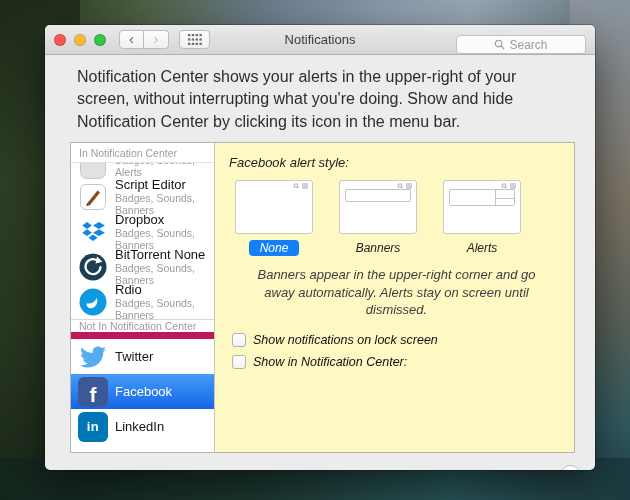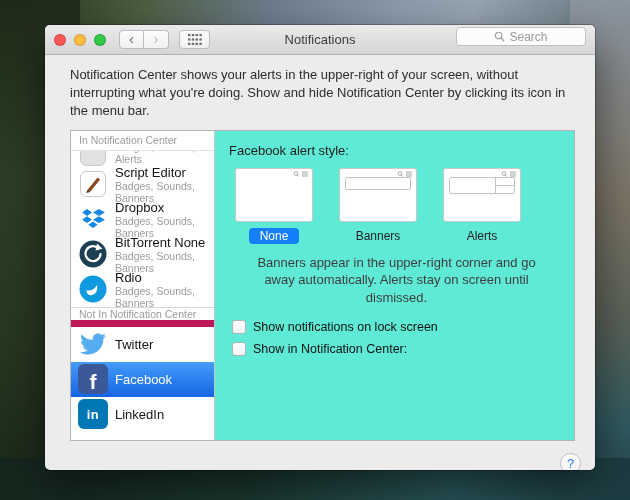--- a/index.html
+++ b/index.html
@@ -29,25 +29,25 @@
   .light.yellow { background:#fdbc40; }
   .light.green { background:#33c748; }
   .navbtns { display:flex; margin-left:13px; z-index:2; }
   .navbtn { width:25px; height:19px; border:1px solid #bcbcbc; background:linear-gradient(#fdfdfd,#f0f0f0);
     color:#666; font-size:15px; line-height:16px; text-align:center; }
   .navbtn.back { border-radius:4px 0 0 4px; }
   .navbtn.fwd { border-radius:0 4px 4px 0; border-left:none; color:#bdbdbd; }
   .showall { width:31px; height:19px; margin-left:10px; border:1px solid #bcbcbc; border-radius:4px;
     background:linear-gradient(#fdfdfd,#f0f0f0); display:flex; align-items:center; justify-content:center; z-index:2; }
   .win-title { position:absolute; left:0; right:0; text-align:center; font-size:13px; color:#3b3b3b; }
-  .searchbox { position:absolute; right:9px; top:2px; width:130px; height:19px; border:1px solid #c0c0c0;
+  .searchbox { position:absolute; right:9px; top:10px; width:130px; height:19px; border:1px solid #c0c0c0;
     border-radius:4px; background:rgba(255,255,255,.9); display:flex; align-items:center; justify-content:center;
     gap:4px; color:#9b9b9b; font-size:12px; z-index:2; }
 
-  .intro { padding:11px 25px 9px 25px; font-size:13px; color:#2d2d2d; line-height:1.4; }
+  .intro { padding:11px 25px 9px 32px; font-size:16px; color:#2d2d2d; line-height:1.4; }
 
   
   .contentbox { display:flex; margin:0 20px 0 25px; height:311px; border:1px solid #b4b4b4; background:#fff; }
 
   .sidebar { width:144px; background:#fff; border-right:1px solid #c6c6c6; overflow:hidden;
     display:flex; flex-direction:column; }
   .list-header { height:20px; flex:none; display:flex; align-items:center; padding-left:8px;
     font-size:10.5px; color:#9c9c9c; background:#fff; }
   .list-header.first { border-bottom:1px solid #e3e3e3; }
   .list-header.second { border-top:1px solid #d8d8d8; border-bottom:7px solid #be185d; }
@@ -60,21 +60,21 @@
   .item .detail { font-size:10.5px; color:#9c9c9c; line-height:12px; }
   .item.selected { background:linear-gradient(#459cf9,#1565e4); }
   .item.selected .name { color:#fff; }
 
   .sq-icon { width:30px; height:30px; border-radius:6px; color:#fff; display:flex;
     align-items:center; justify-content:center; font-weight:bold; }
   .fb-icon { background:#3b5998; font-size:21px; align-items:flex-end; line-height:25px; }
   .li-icon { background:#0077b5; font-size:13px; letter-spacing:.5px; }
 
   
-  .panel { flex:1; background:#5eead4; padding:12px 10px 0 14px; }
+  .panel { flex:1; background:#fef9c3; padding:12px 10px 0 14px;font-style:italic; }
   .style-label { font-size:13px; color:#1e1e1e; }
   .styles-row { display:flex; gap:22px; margin:10px 0 0 4px; }
   .style-opt { width:82px; display:flex; flex-direction:column; align-items:center; }
   .preview { width:78px; height:54px; background:#fff; border:1px solid #c9c9c9; border-radius:3px; position:relative; }
   .mini-icons { position:absolute; top:2px; right:3px; }
   .banner-rect { position:absolute; top:8px; left:5px; right:5px; height:13px;
     border:1px solid #c3c3c3; border-radius:2px; }
   .banner-rect.alert { height:17px; }
   .btncol { position:absolute; right:0; top:0; bottom:0; width:19px; border-left:1px solid #c3c3c3; }
   .btncol::after { content:""; position:absolute; left:0; right:0; top:50%; border-top:1px solid #c3c3c3; }

